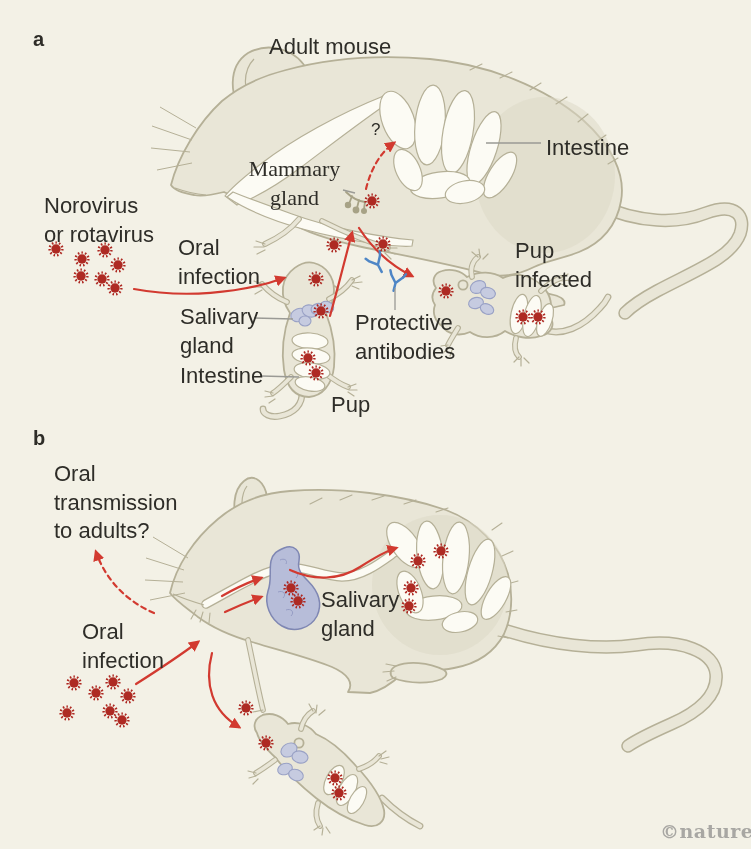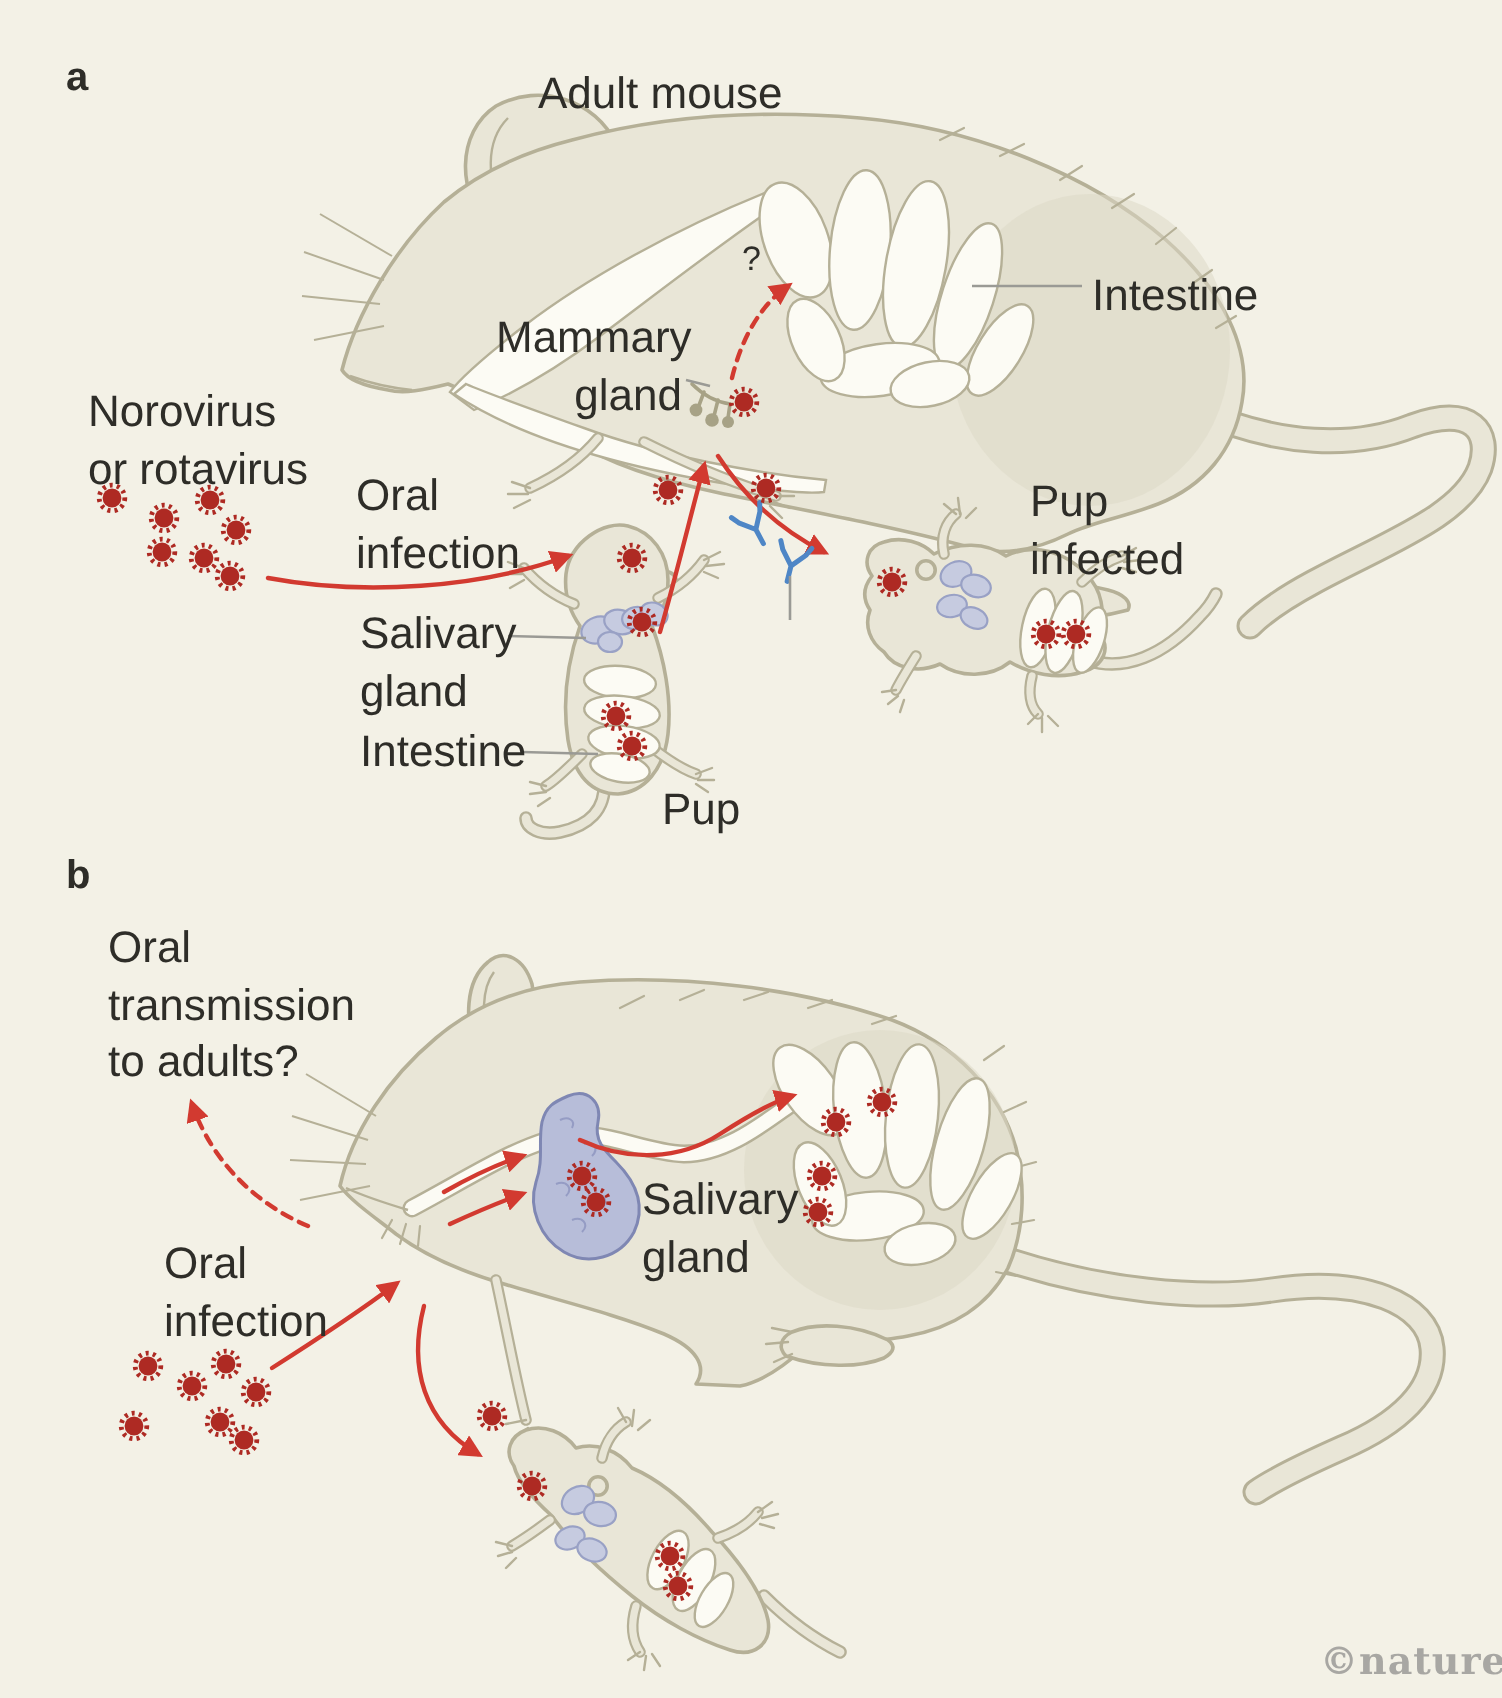--- a/index.html
+++ b/index.html
@@ -6,21 +6,21 @@
     --bg:#f3f1e6; --mouse-body:#e9e6d7; --mouse-outline:#b5b097; --organ-white:#fcfbf4;
     --shade:#ddd8c6; --virus-red:#ae2a23; --arrow-red:#d23a30; --antibody-blue:#4e86c6;
     --salivary-blue:#b7bdd9; --salivary-outline:#7f87b3; --pup-gland:#c6cbe0; --pup-gland-outline:#99a1c5;
     --gland-texture:#959cc4; --mammary-olive:#a7a286; --pointer-gray:#9a9a95; --text:#2e2d28; --credit-gray:#a8a7a3;
   }
   html,body{margin:0;padding:0;background:var(--bg);}
   .stage{position:relative;width:751px;height:849px;background:var(--bg);overflow:hidden;
          font-family:"Liberation Sans",sans-serif;}
   .stage svg{position:absolute;left:0;top:0;}
   .lbl{position:absolute;font-size:22px;line-height:1.3;color:var(--text);white-space:pre-line;}
-  .lbl.right{text-align:right;}
+  .lbl.right{text-align:center;font-family:Liberation Serif, serif;}
   .letter{font-weight:700;font-size:20px;}
   .qmark{font-size:17px;font-weight:400;}
   .credit{position:absolute;font-family:"DejaVu Serif",serif;font-weight:700;font-size:19px;
           color:var(--credit-gray);letter-spacing:.5px;}
   
   .mbody{fill:var(--mouse-body);stroke:var(--mouse-outline);stroke-width:1.8;stroke-linejoin:round;}
   .worgan{fill:var(--organ-white);stroke:var(--mouse-outline);stroke-width:1.2;}
   .shade{fill:var(--shade);opacity:.55;}
   .iline{fill:none;stroke:var(--mouse-outline);stroke-width:1.2;}
   .fur{fill:none;stroke:var(--mouse-outline);stroke-width:1.1;stroke-linecap:round;}
@@ -332,20 +332,22 @@
   <div class="lbl right" style="left:248px;top:155px;width:93px">Mammary
 gland</div>
   <div class="lbl" style="left:44px;top:192px">Norovirus
 or rotavirus</div>
   <div class="lbl" style="left:178px;top:234px">Oral
 infection</div>
   <div class="lbl" style="left:180px;top:303px">Salivary
 gland</div>
   <div class="lbl" style="left:180px;top:362px">Intestine</div>
   <div class="lbl" style="left:331px;top:391px">Pup</div>
+  <div class="lbl" style="left:355px;top:309px">Protective
+antibodies</div>
   <div class="lbl" style="left:515px;top:237px">Pup
 infected</div>
   <div class="lbl letter" style="left:33px;top:425px">b</div>
   <div class="lbl" style="left:54px;top:460px">Oral
 transmission
 to adults?</div>
   <div class="lbl" style="left:82px;top:618px">Oral
 infection</div>
   <div class="lbl" style="left:321px;top:586px">Salivary
 gland</div>

